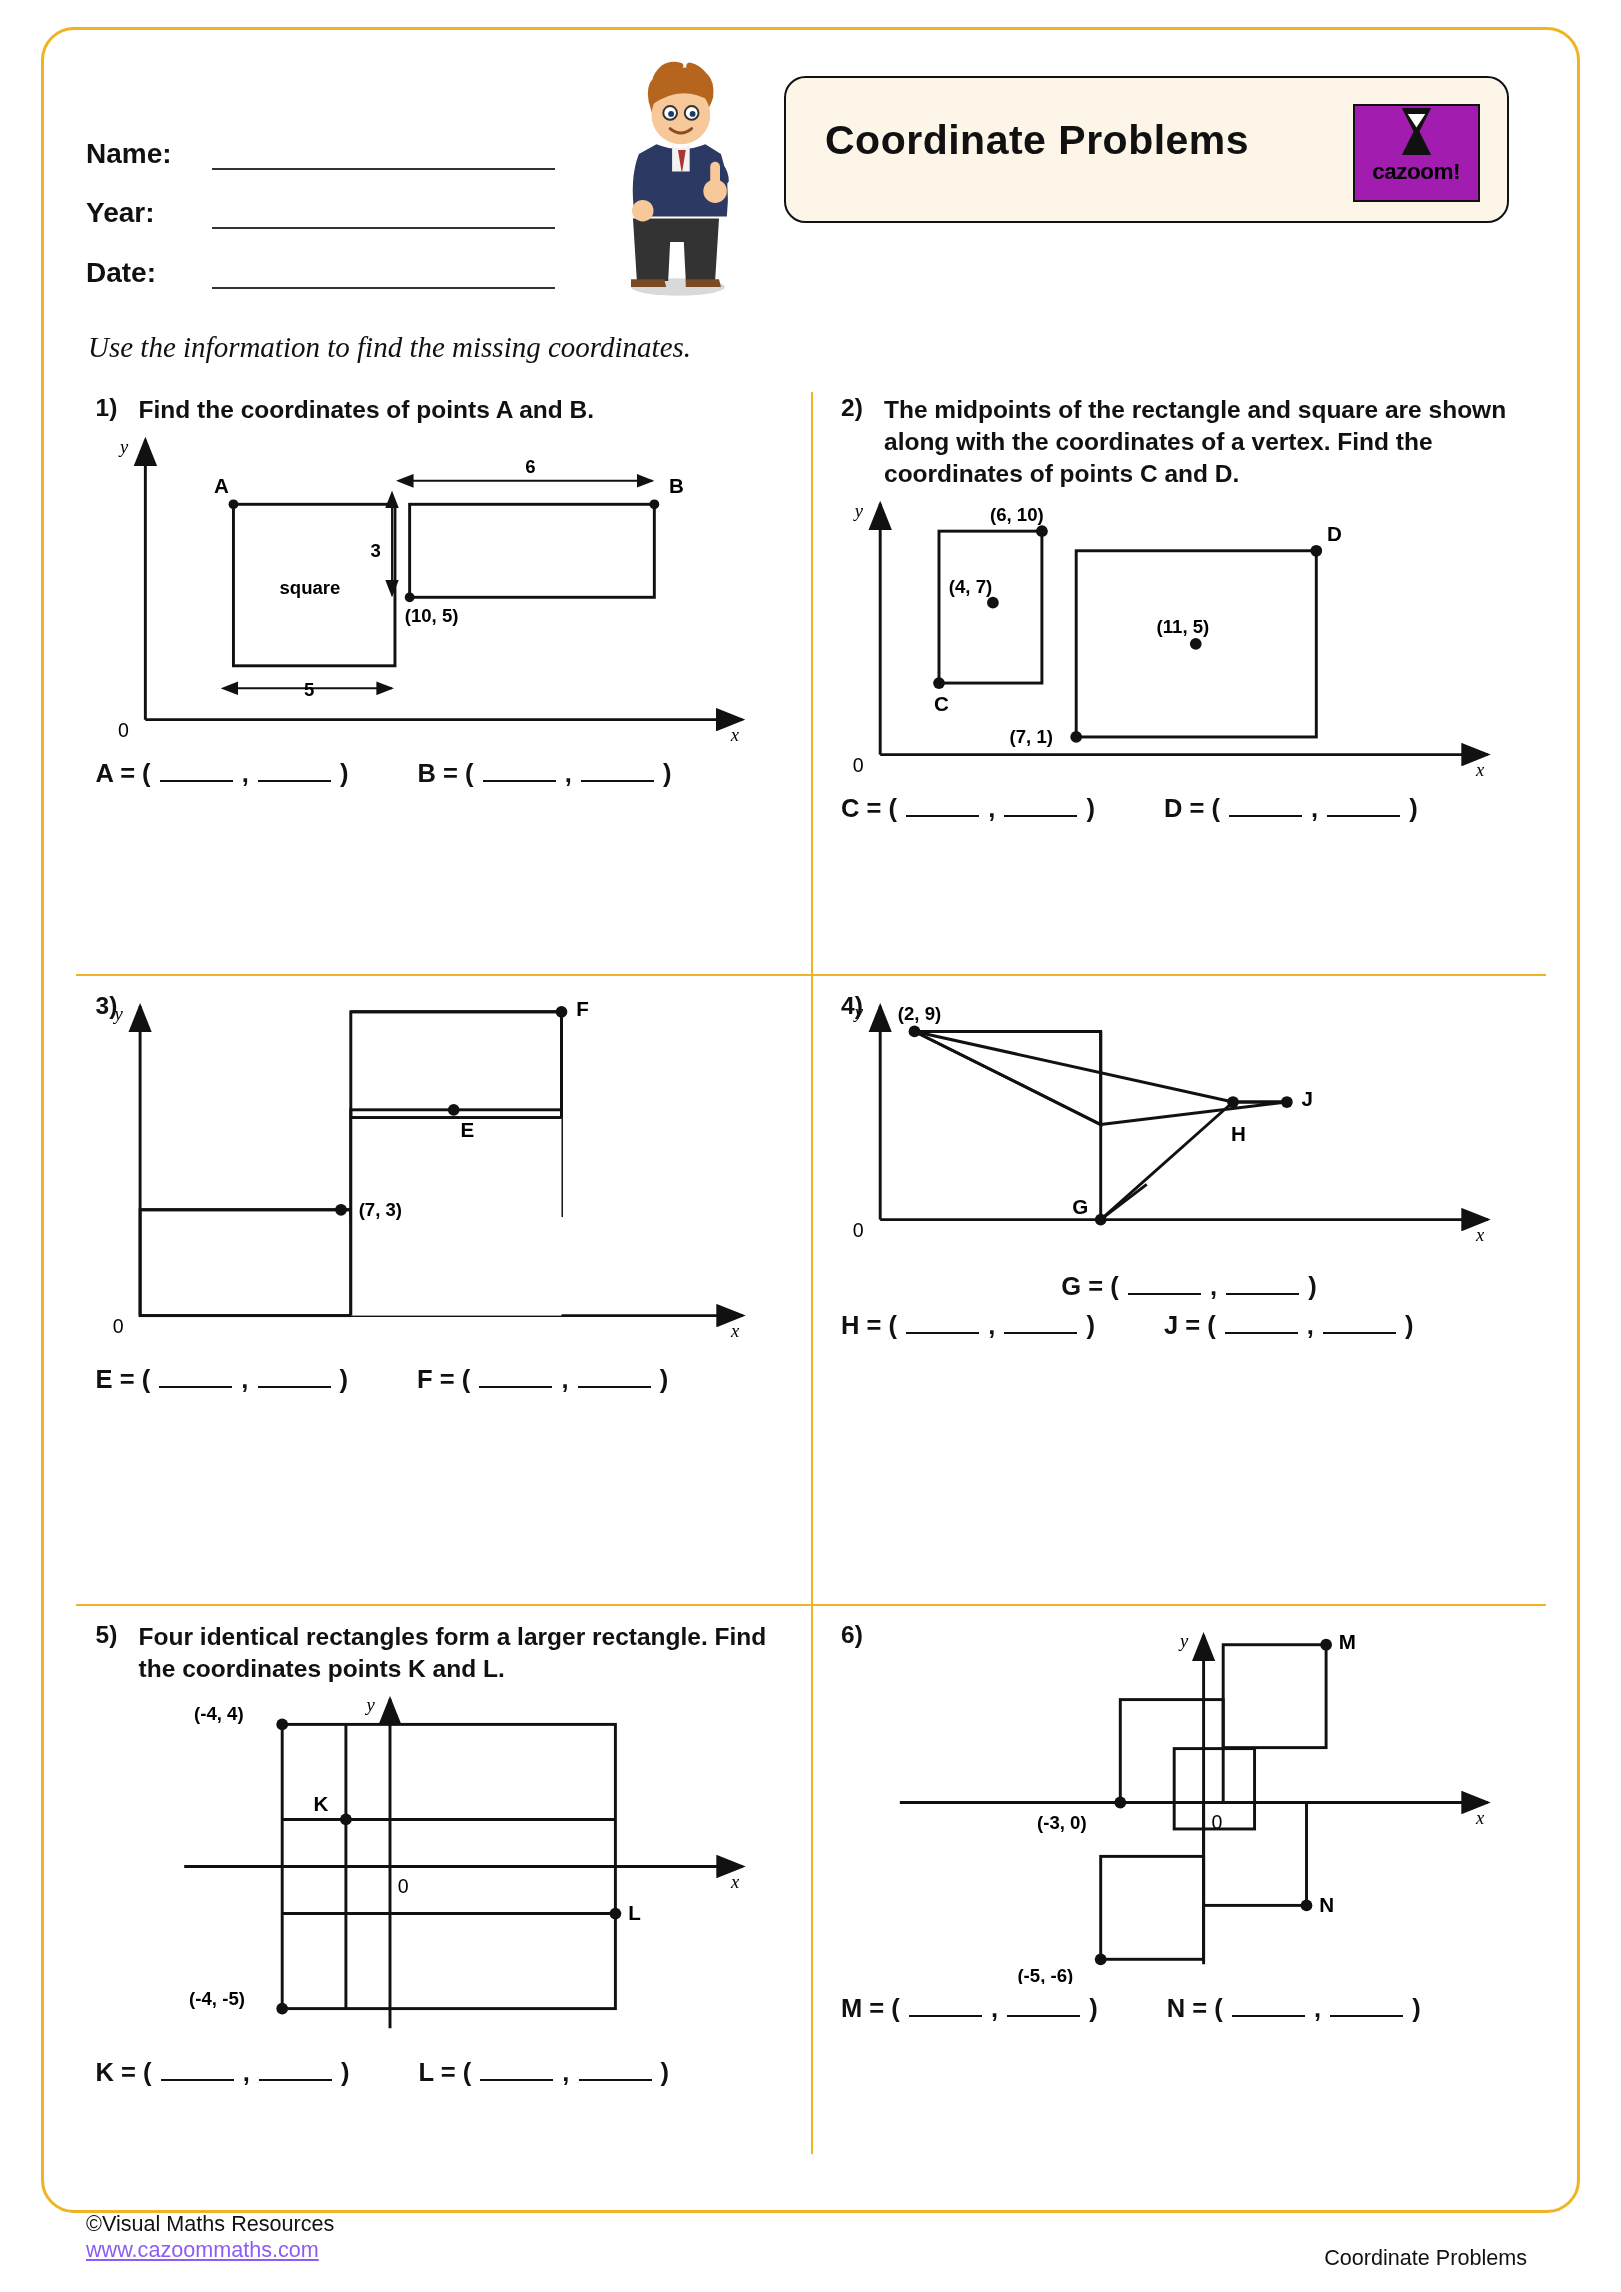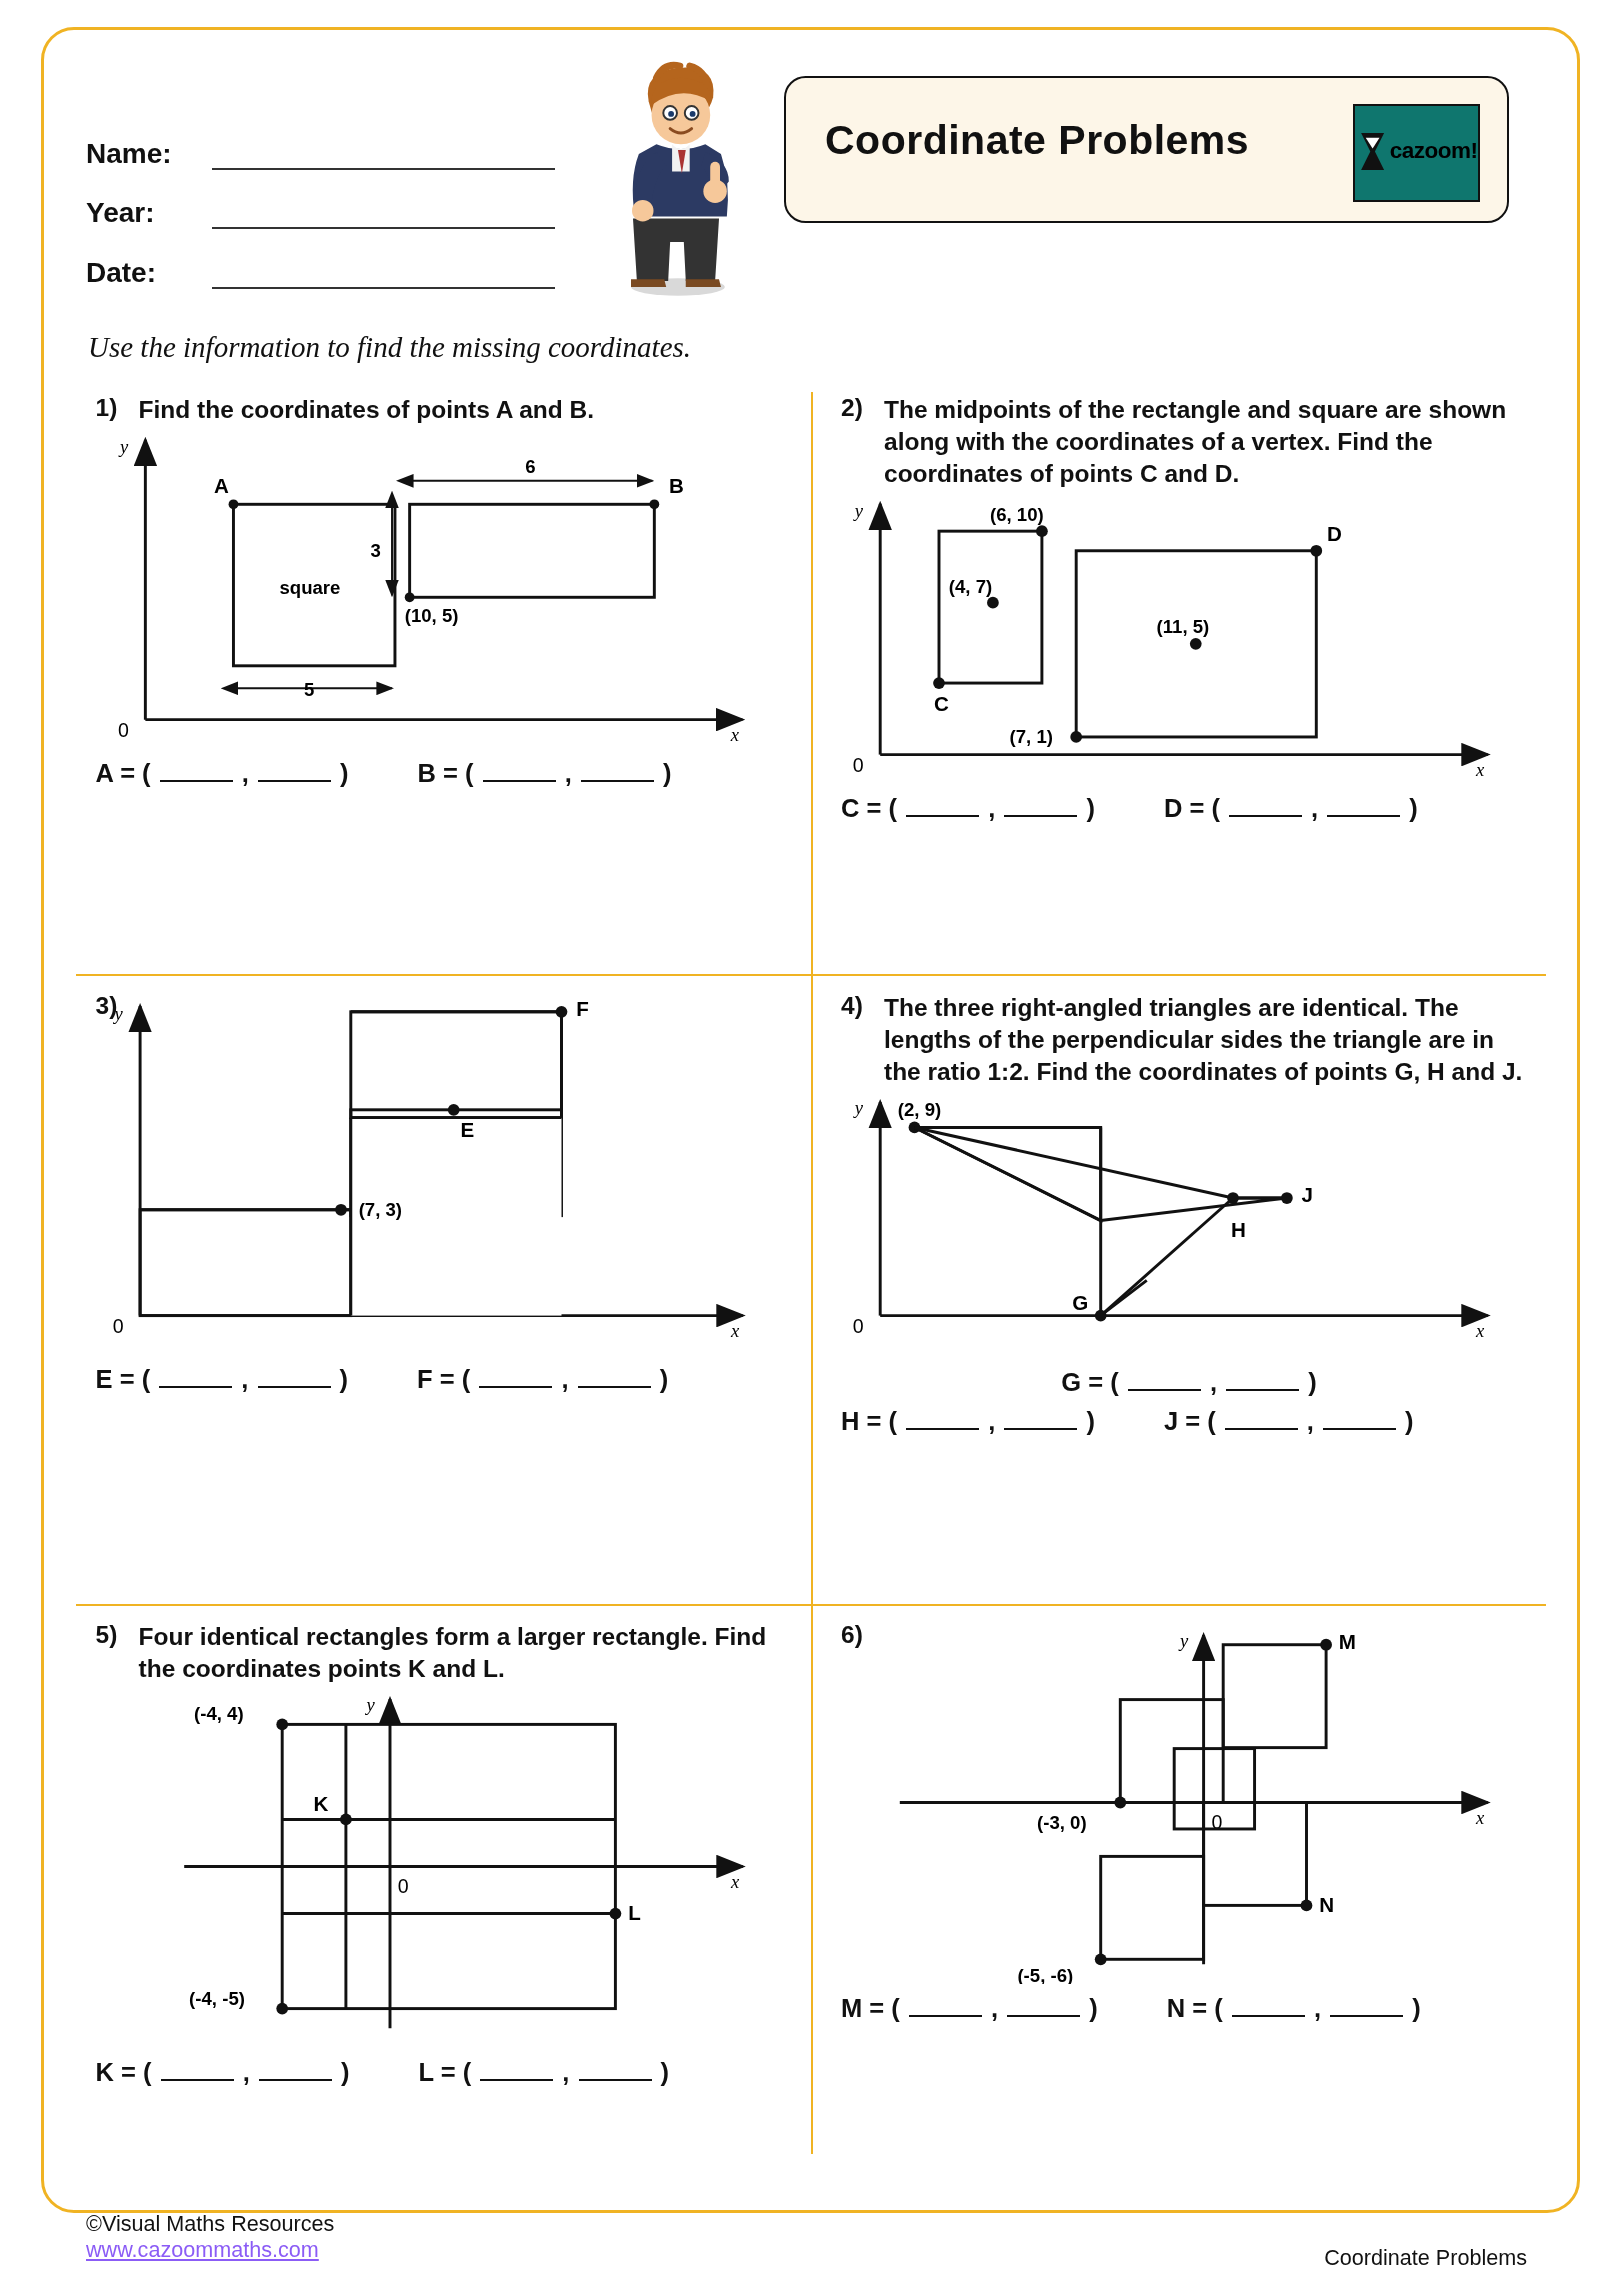--- a/index.html
+++ b/index.html
@@ -21,22 +21,22 @@
   .title-box{
     position:absolute;left:784px;top:76px;width:725px;height:147px;
     border:2.9px solid #111;border-radius:21.6px;background:#fdf6e8;box-sizing:border-box;
   }
   .title-text{
     position:absolute;left:39px;top:39px;font-size:41px;font-weight:bold;color:#111;
     letter-spacing:0.5px;
   }
   .logo{
     position:absolute;right:27.4px;top:25.5px;width:127px;height:98px;
-    border:2.9px solid #111;background:#0f766e;box-sizing:border-box;
-    display:flex;align-items:center;justify-content:space-between;
+    border:2.9px solid #111;background:#a21caf;box-sizing:border-box;
+    display:flex;flex-direction:column;align-items:center;justify-content:flex-start;
   }
   .logo-glyph{width:45px;height:51px;margin-bottom:2px;}
   .logo-word{font-size:22.5px;font-weight:bold;letter-spacing:-0.5px;margin-bottom:3.9px;}
   .instruction{
     position:absolute;left:88px;top:331px;font-size:29px;font-style:italic;
     font-family:"Liberation Serif", serif;color:#111;
   }
   
   .qgrid{position:absolute;left:76px;top:384px;width:1470px;height:1774px;}
   .vline{position:absolute;left:735px;top:7.8px;width:2px;height:1762px;background:#f0b323;}
@@ -257,21 +257,20 @@
       <span class="ans">
         <span>F  =  (</span>
         <span class="blank"></span> ,
         <span class="blank"></span> )
       </span>
     </div>
   </div>
 
   <div class="cell c4">
     <div class="qnum">4)</div>
-    <div class="qtext">The three right-angled triangles are identical. The lengths of the perpendicular sides the triangle are in the ratio 1:2. Find the coordinates of points G, H and J.</div>
     <div>
       <svg width="686" height="270" viewBox="0 0 700 275">
         <line x1="40" y1="232" x2="660" y2="232" stroke="#111" stroke-width="3" marker-end="url(#ah)"></line>
         <line x1="40" y1="232" x2="40" y2="14" stroke="#111" stroke-width="3" marker-end="url(#ah)"></line>
         <text x="14" y="26" font-size="19" font-style="italic" font-family="Liberation Serif, serif">y</text>
         <text x="648" y="254" font-size="19" font-style="italic" font-family="Liberation Serif, serif">x</text>
         <text x="12" y="250" font-size="20">0</text>
         <circle cx="75" cy="40" r="6" fill="#111"></circle>
         <text x="58" y="28" font-size="19" font-weight="bold">(2, 9)</text>
         <path d="M75 40 L265 40 L265 135 Z" fill="none" stroke="#111" stroke-width="3"></path>

